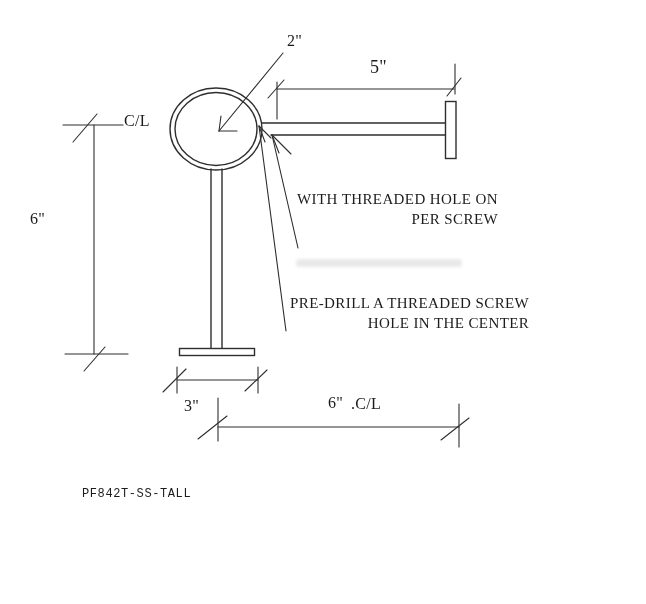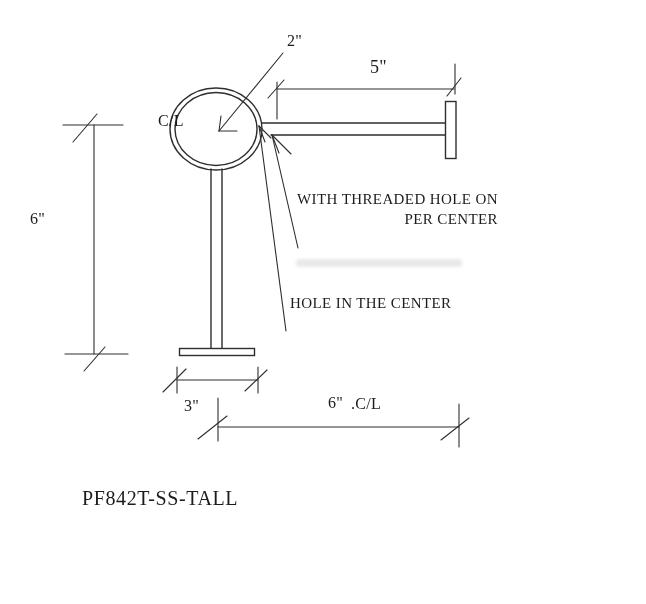--- a/index.html
+++ b/index.html
@@ -23,21 +23,21 @@
   .lbl{
     position:absolute;
     white-space:nowrap;
     color:var(--text);
     letter-spacing:0.3px;
     line-height:1;
   }
   .dim{font-size:16px;}
   .dim-big{font-size:18px;}
   .note{font-size:15px;line-height:19.5px;letter-spacing:0.4px;text-align:right;}
-  .part-number{font-size:20px;letter-spacing:0.6px;}
+  .part-number{font-size:12px;letter-spacing:0.6px;font-family:Liberation Mono, monospace;}
   .smudge{
     position:absolute;left:296px;top:259px;width:166px;height:8px;
     background:#d7d7d7;opacity:.55;filter:blur(1.5px);border-radius:3px;
   }
 </style>
 </head>
 <body>
 
 <div class="canvas">
 
@@ -100,32 +100,33 @@
 
     <g>
       <path class="s" d="M272 135 L298 248"></path>
       <path class="s" d="M272 135 L279 153"></path>
       <path class="s" d="M272 135 L291 154"></path>
     </g>
   </svg>
 
   <div class="lbl dim" style="left:287px;top:33px;">2"</div>
   <div class="lbl dim-big" style="left:370px;top:58px;">5"</div>
-  <div class="lbl dim" style="left:124px;top:113px;margin-left:34px;">C/L</div>
+  <div class="lbl dim" style="left:124px;top:113px;">C/L</div>
   <div class="lbl dim" style="left:30px;top:211px;">6"</div>
   <div class="lbl dim" style="left:184px;top:398px;">3"</div>
   <div class="lbl dim" style="left:328px;top:395px;">6"</div>
   <div class="lbl dim" style="left:351px;top:396px;">.C/L</div>
 
   <div class="lbl note" style="left:297px;top:190px;">
     <div>WITH THREADED HOLE ON</div>
-    <div>PER CENTER</div>
+    <div>PER SCREW</div>
   </div>
 
   <div class="smudge"></div>
 
   <div class="lbl note" style="left:290px;top:294px;">
+    <div>PRE-DRILL A THREADED SCREW</div>
     <div>HOLE IN THE CENTER</div>
   </div>
 
   <div class="lbl part-number" style="left:82px;top:488px;">PF842T-SS-TALL</div>
 
 </div>
 
 </body></html>

